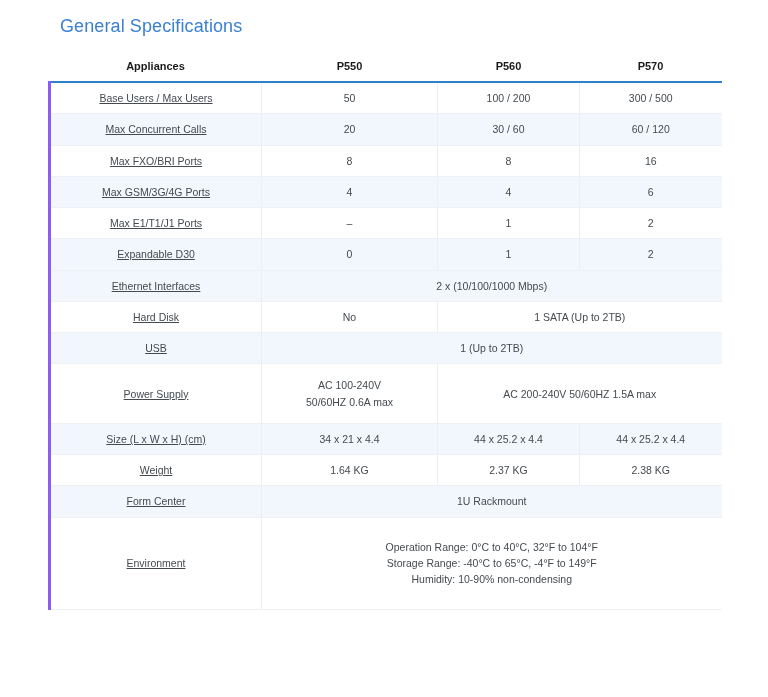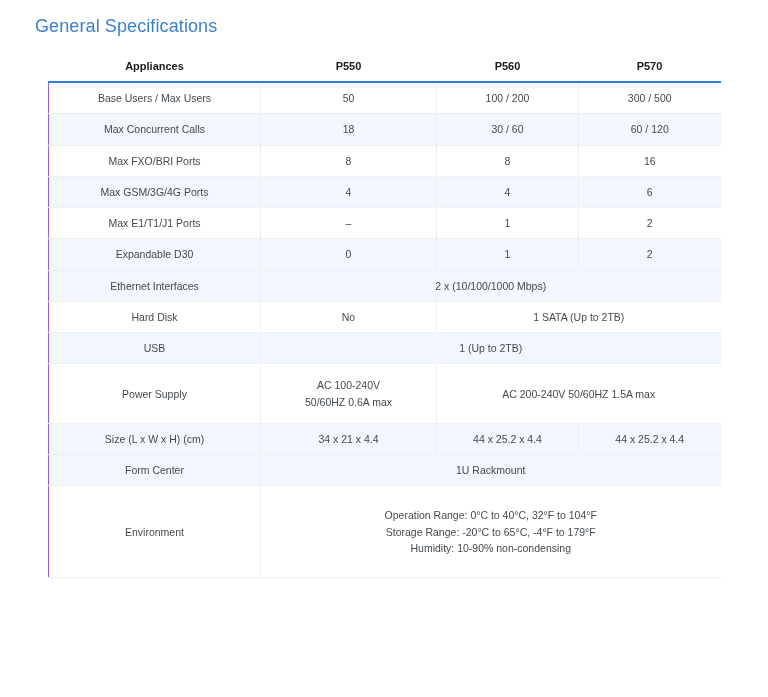--- a/index.html
+++ b/index.html
@@ -15,21 +15,21 @@
     overflow: hidden;
   }
   .page {
     position: relative;
     width: 768px;
     height: 697px;
     background: #ffffff;
   }
   .page-title {
     position: absolute;
-    left: 35px;
+    left: 60px;
     top: 4px;
     font-size: 18px;
     font-weight: 400;
     color: #3b80d2;
     letter-spacing: 0.1px;
   }
   .spec-table {
     position: absolute;
     left: 48px;
     top: 60px;
@@ -70,21 +70,22 @@
     border-right: none;
   }
   .spec-table tbody tr {
     background: #ffffff;
   }
   .spec-table tbody tr.alt {
     background: #f1f7fc;
     border-radius: 12px;
   }
   .spec-table tbody td.label {
-    border-left: 1px solid #8b5cf6;
+    border-left: 3px solid #8b5cf6;
+    text-decoration: underline;
   }
   .spec-table tbody tr.tall td {
     padding-top: 13px;
     padding-bottom: 13px;
   }
   .spec-table tbody tr.xtall td {
     padding-top: 21px;
     padding-bottom: 21px;
   }
   .multiline span { display: block; }
@@ -113,21 +114,21 @@
     </thead>
     <tbody id="table-body">
         <tr>
           <td class="label">Base Users / Max Users</td>
           <td>50</td>
           <td>100 / 200</td>
           <td>300 / 500</td>
         </tr>
         <tr class="alt">
           <td class="label">Max Concurrent Calls</td>
-          <td>18</td>
+          <td>20</td>
           <td>30 / 60</td>
           <td>60 / 120</td>
         </tr>
         <tr>
           <td class="label">Max FXO/BRI Ports</td>
           <td>8</td>
           <td>8</td>
           <td>16</td>
         </tr>
         <tr class="alt">
@@ -168,28 +169,34 @@
             <span>50/60HZ 0.6A max</span>
           </td>
           <td colspan="2">AC 200-240V 50/60HZ 1.5A max</td>
         </tr>
         <tr class="alt">
           <td class="label">Size (L x W x H) (cm)</td>
           <td>34 x 21 x 4.4</td>
           <td>44 x 25.2 x 4.4</td>
           <td>44 x 25.2 x 4.4</td>
         </tr>
+        <tr>
+          <td class="label">Weight</td>
+          <td>1.64 KG</td>
+          <td>2.37 KG</td>
+          <td>2.38 KG</td>
+        </tr>
         <tr class="alt">
           <td class="label">Form Center</td>
           <td colspan="3">1U Rackmount</td>
         </tr>
         <tr class="xtall">
           <td class="label">Environment</td>
           <td colspan="3" class="multiline">
             <span>Operation Range: 0°C to 40°C, 32°F to 104°F</span>
-            <span>Storage Range: -20°C to 65°C, -4°F to 179°F</span>
+            <span>Storage Range: -40°C to 65°C, -4°F to 149°F</span>
             <span>Humidity: 10-90% non-condensing</span>
           </td>
         </tr>
       </tbody>
   </table>
 
 </div>
 
 </body></html>

